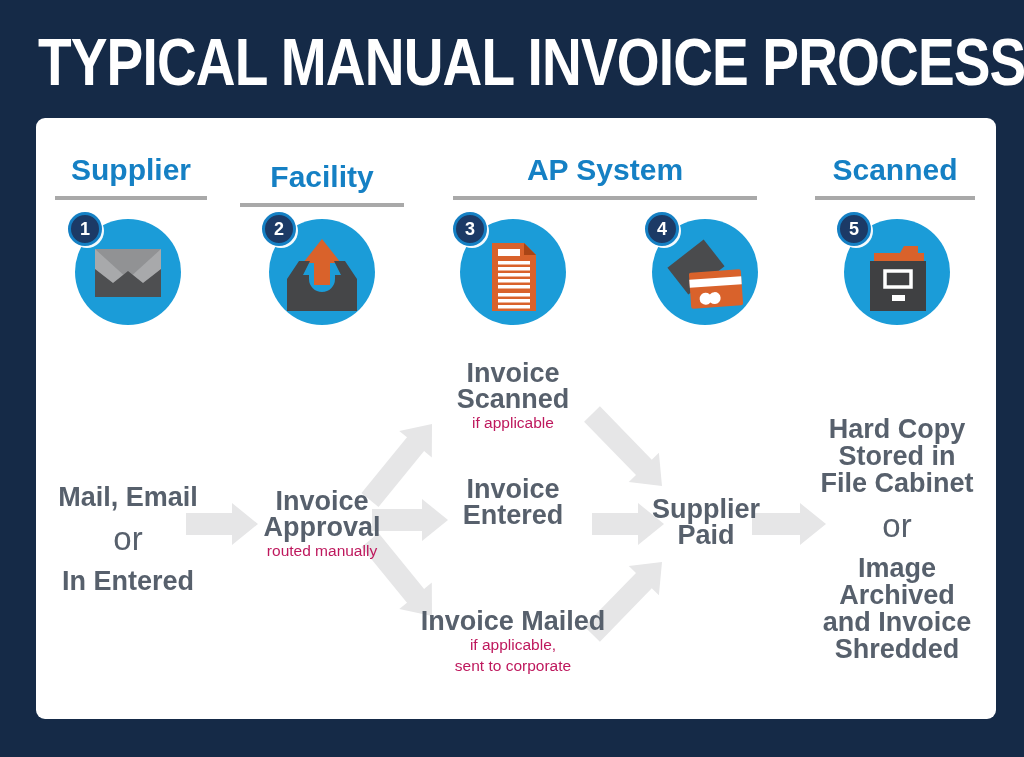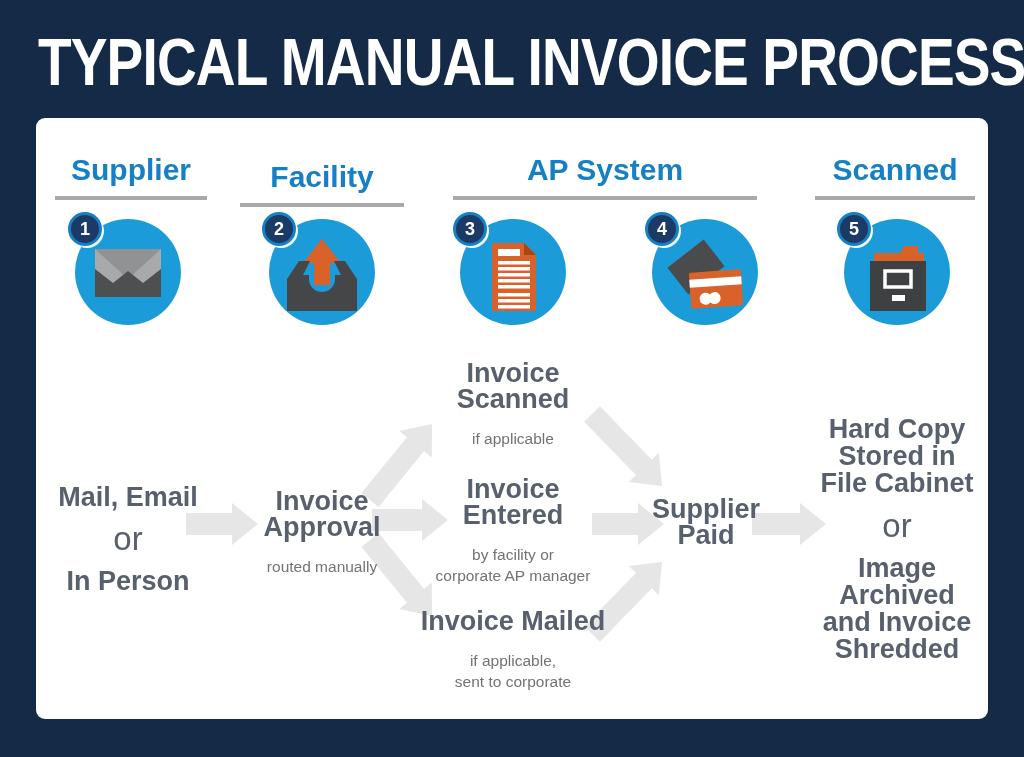--- a/index.html
+++ b/index.html
@@ -11,21 +11,21 @@
   }
   .stage{position:absolute;inset:0;}
   .page-title{
     position:absolute;left:38px;top:24px;
     font-size:64px;font-weight:bold;color:#ffffff;
     letter-spacing:-1px;white-space:nowrap;
     transform:scale(0.86,1.04);transform-origin:left top;
   }
   .card{
     position:absolute;left:36px;top:118px;width:952px;height:601px;
-    background:#ffffff;border-radius:9px;
+    background:#ffffff;border-radius:9px;padding-left:8px;
   }
   .arrows{position:absolute;left:0;top:0;pointer-events:none;}
   .arrows polygon{fill:#e6e6e7;}
   .col-h{
     position:absolute;top:32px;height:50px;box-sizing:border-box;
     display:flex;align-items:flex-end;justify-content:center;
     border-bottom:4px solid #a9a9a9;
     font-size:30px;font-weight:bold;color:#1580c4;padding-bottom:9px;
   }
   .col-h.c1{left:19px;width:152px;}
@@ -41,21 +41,21 @@
   .badge{
     position:absolute;left:-7px;top:-7px;width:34px;height:34px;border-radius:50%;
     background:#1c3a66;border:3px solid #1580c4;box-sizing:border-box;
     box-shadow:2px 2px 0 rgba(255,255,255,0.95);
     color:#fff;font-size:18px;font-weight:bold;
     display:flex;align-items:center;justify-content:center;z-index:2;
   }
   .glyph{position:absolute;left:0;top:0;}
   .node{position:absolute;text-align:center;color:#57606c;}
   .node .t{font-size:27px;font-weight:bold;line-height:26px;white-space:pre-line;}
-  .node .s{font-size:15.5px;line-height:21px;color:#737373;white-space:pre-line;margin-top:16px;}
+  .node .s{font-size:15.5px;line-height:21px;color:#be185d;white-space:pre-line;margin-top:0;}
   .node .or{font-size:33px;font-weight:normal;line-height:28px;margin:15px 0;}
   .node.storage-node .t{line-height:27px;}
   .n-mail{left:2px;top:350px;width:180px;margin-top:16px;}
   .n-approval{left:211px;top:370px;width:150px;}
   .n-scanned{left:382px;top:242px;width:190px;}
   .n-entered{left:367px;top:358px;width:220px;}
   .n-mailed{left:357px;top:490px;width:240px;}
   .n-paid{left:605px;top:378px;width:130px;}
   .n-storage{left:766px;top:298px;width:190px;}
 </style>
@@ -140,40 +140,38 @@
         <polygon points="56,34 60,27 74,27 74,34" fill="#d9622b"></polygon>
         <rect x="26" y="42" width="56" height="50" fill="#3f4042"></rect>
         <rect x="41" y="52" width="26" height="16" fill="none" stroke="#ffffff" stroke-width="3.5"></rect>
         <rect x="48" y="76" width="13" height="6" fill="#ffffff"></rect>
       </svg>
     </div>
 
     <div class="node n-mail">
       <div class="t">Mail, Email</div>
       <div class="or">or</div>
-      <div class="t">In Person</div>
+      <div class="t">In Entered</div>
     </div>
 
     <div class="node n-approval">
       <div class="t">Invoice
 Approval</div>
       <div class="s">routed manually</div>
     </div>
 
     <div class="node n-scanned">
       <div class="t">Invoice
 Scanned</div>
       <div class="s">if applicable</div>
     </div>
 
     <div class="node n-entered">
       <div class="t">Invoice
 Entered</div>
-      <div class="s">by facility or
-corporate AP manager</div>
     </div>
 
     <div class="node n-mailed">
       <div class="t">Invoice Mailed</div>
       <div class="s">if applicable,
 sent to corporate</div>
     </div>
 
     <div class="node n-paid">
       <div class="t">Supplier

